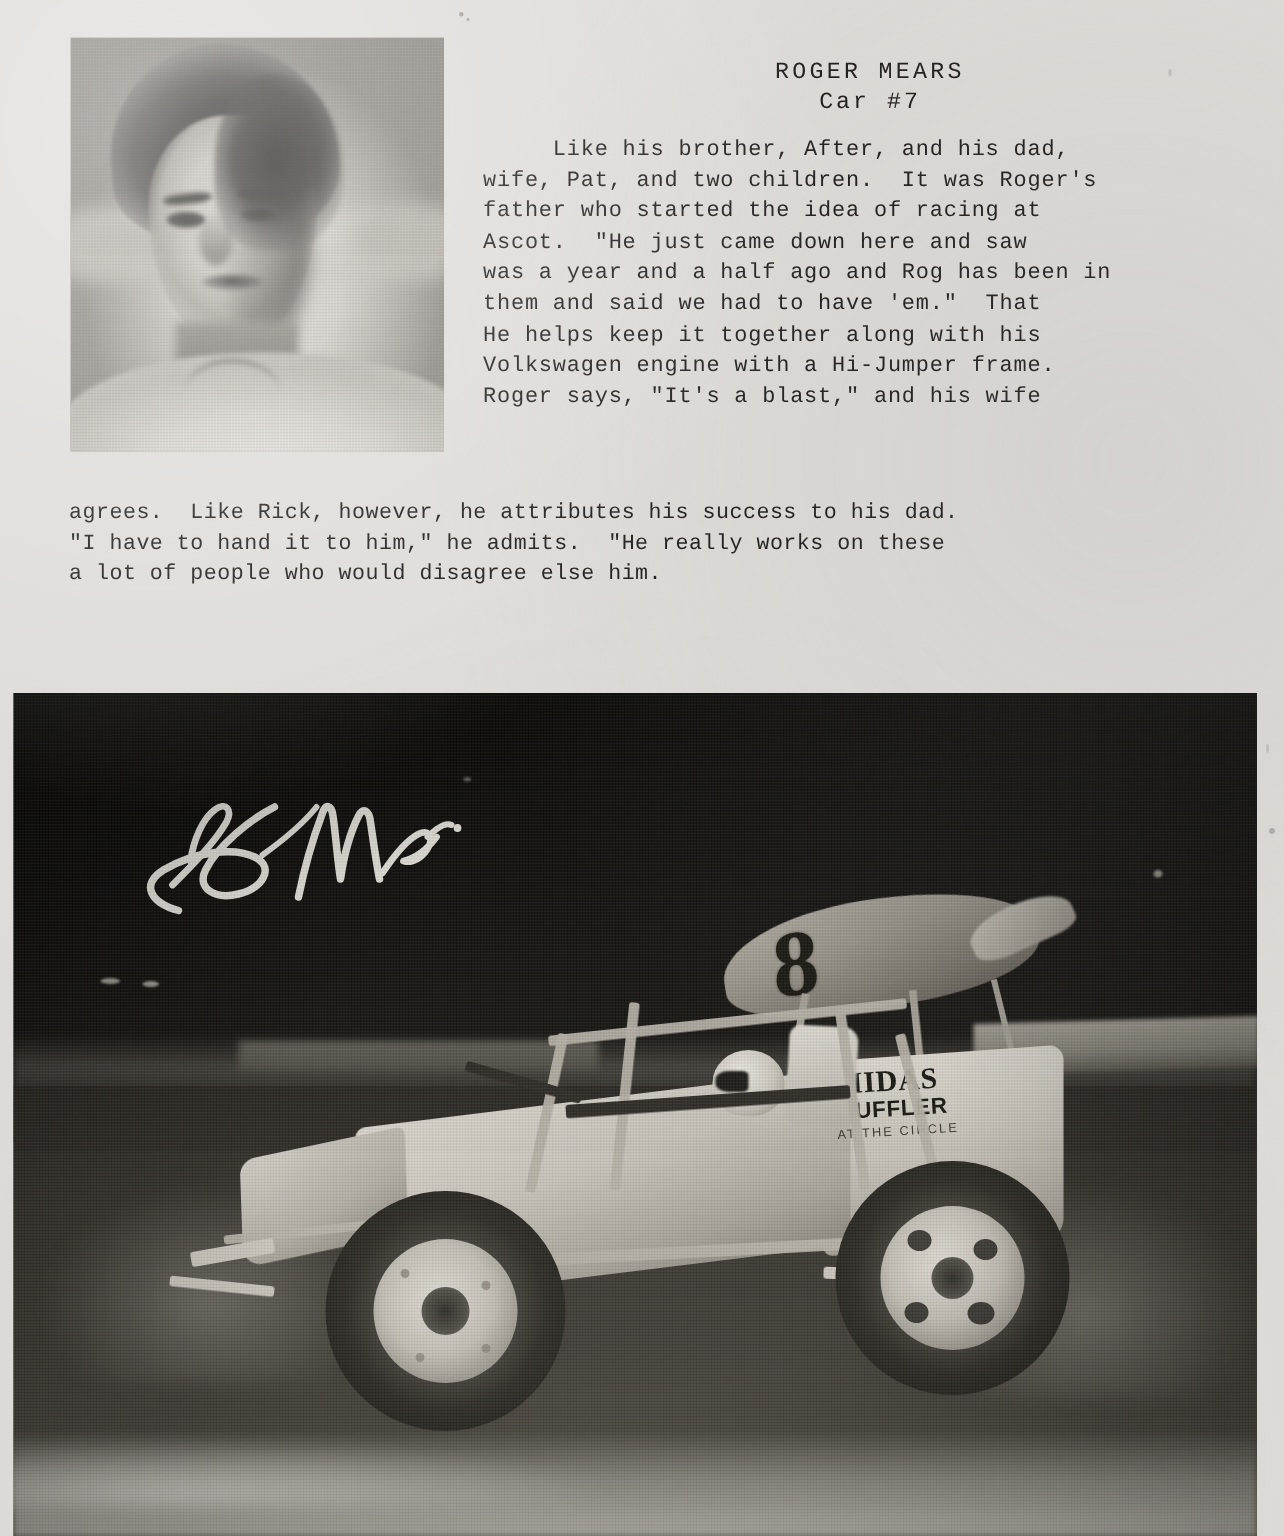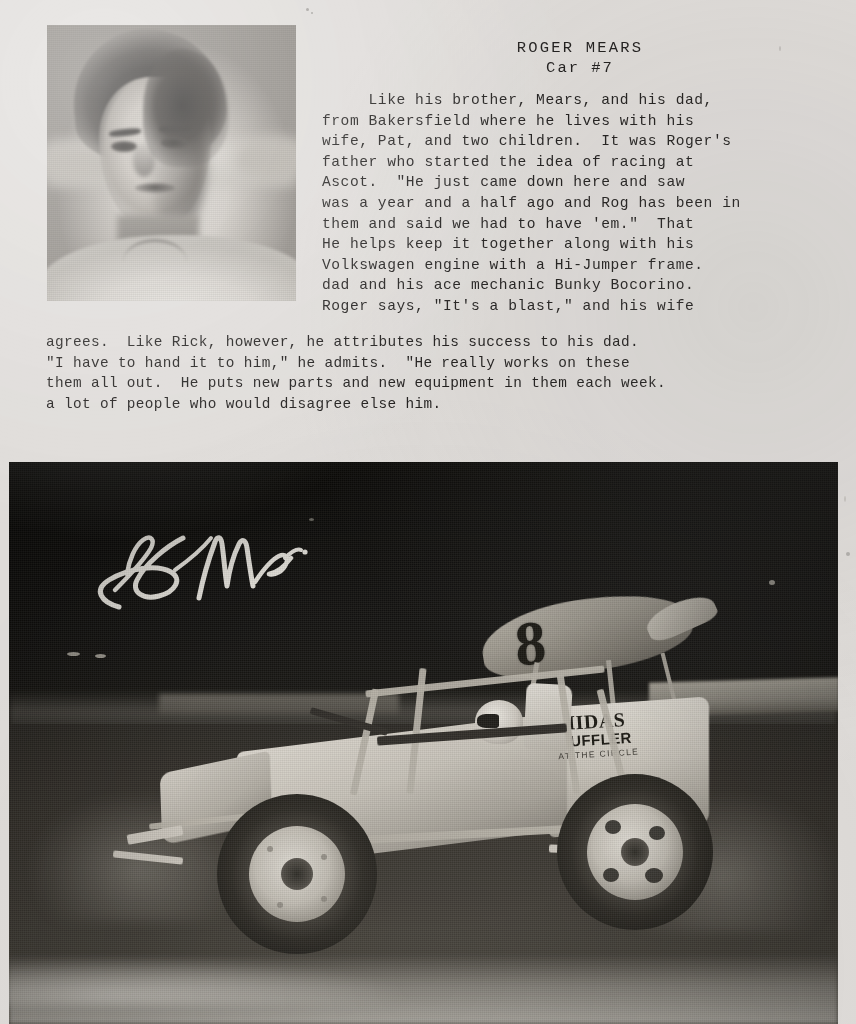--- a/index.html
+++ b/index.html
@@ -562,37 +562,34 @@
       <div class="p-grain"></div>
     </div>
   </div>
 
   <div class="headline">
     <div>ROGER MEARS</div>
     <div class="sub">Car #7</div>
   </div>
 
   <div class="col-text">
-    <div class="tline">     Like his brother, Mears, and his dad,</div>
-    <div class="tline">from Bakersfield where he lives with his</div>
+    <div class="tline">     Like his brother, After, and his dad,</div>
     <div class="tline">wife, Pat, and two children.  It was Roger's</div>
     <div class="tline">father who started the idea of racing at</div>
     <div class="tline">Ascot.  "He just came down here and saw</div>
     <div class="tline">was a year and a half ago and Rog has been in</div>
     <div class="tline">them and said we had to have 'em."  That</div>
     <div class="tline">He helps keep it together along with his</div>
     <div class="tline">Volkswagen engine with a Hi-Jumper frame.</div>
-    <div class="tline">dad and his ace mechanic Bunky Bocorino.</div>
     <div class="tline">Roger says, "It's a blast," and his wife</div>
   </div>
 
   <div class="full-text">
     <div class="tline">agrees.  Like Rick, however, he attributes his success to his dad.</div>
     <div class="tline">"I have to hand it to him," he admits.  "He really works on these</div>
-    <div class="tline">them all out.  He puts new parts and new equipment in them each week.</div>
     <div class="tline">a lot of people who would disagree else him.</div>
   </div>
 
   <div class="action-frame">
     <div class="sky"></div>
 
     <div class="star" style="left:58px;top:190px;width:13px;height:4px;"></div>
     <div class="star" style="left:86px;top:192px;width:11px;height:4px;"></div>
     <div class="star" style="left:760px;top:118px;width:6px;height:5px;"></div>
     <div class="star" style="left:300px;top:56px;width:5px;height:3px;opacity:0.5;"></div>

